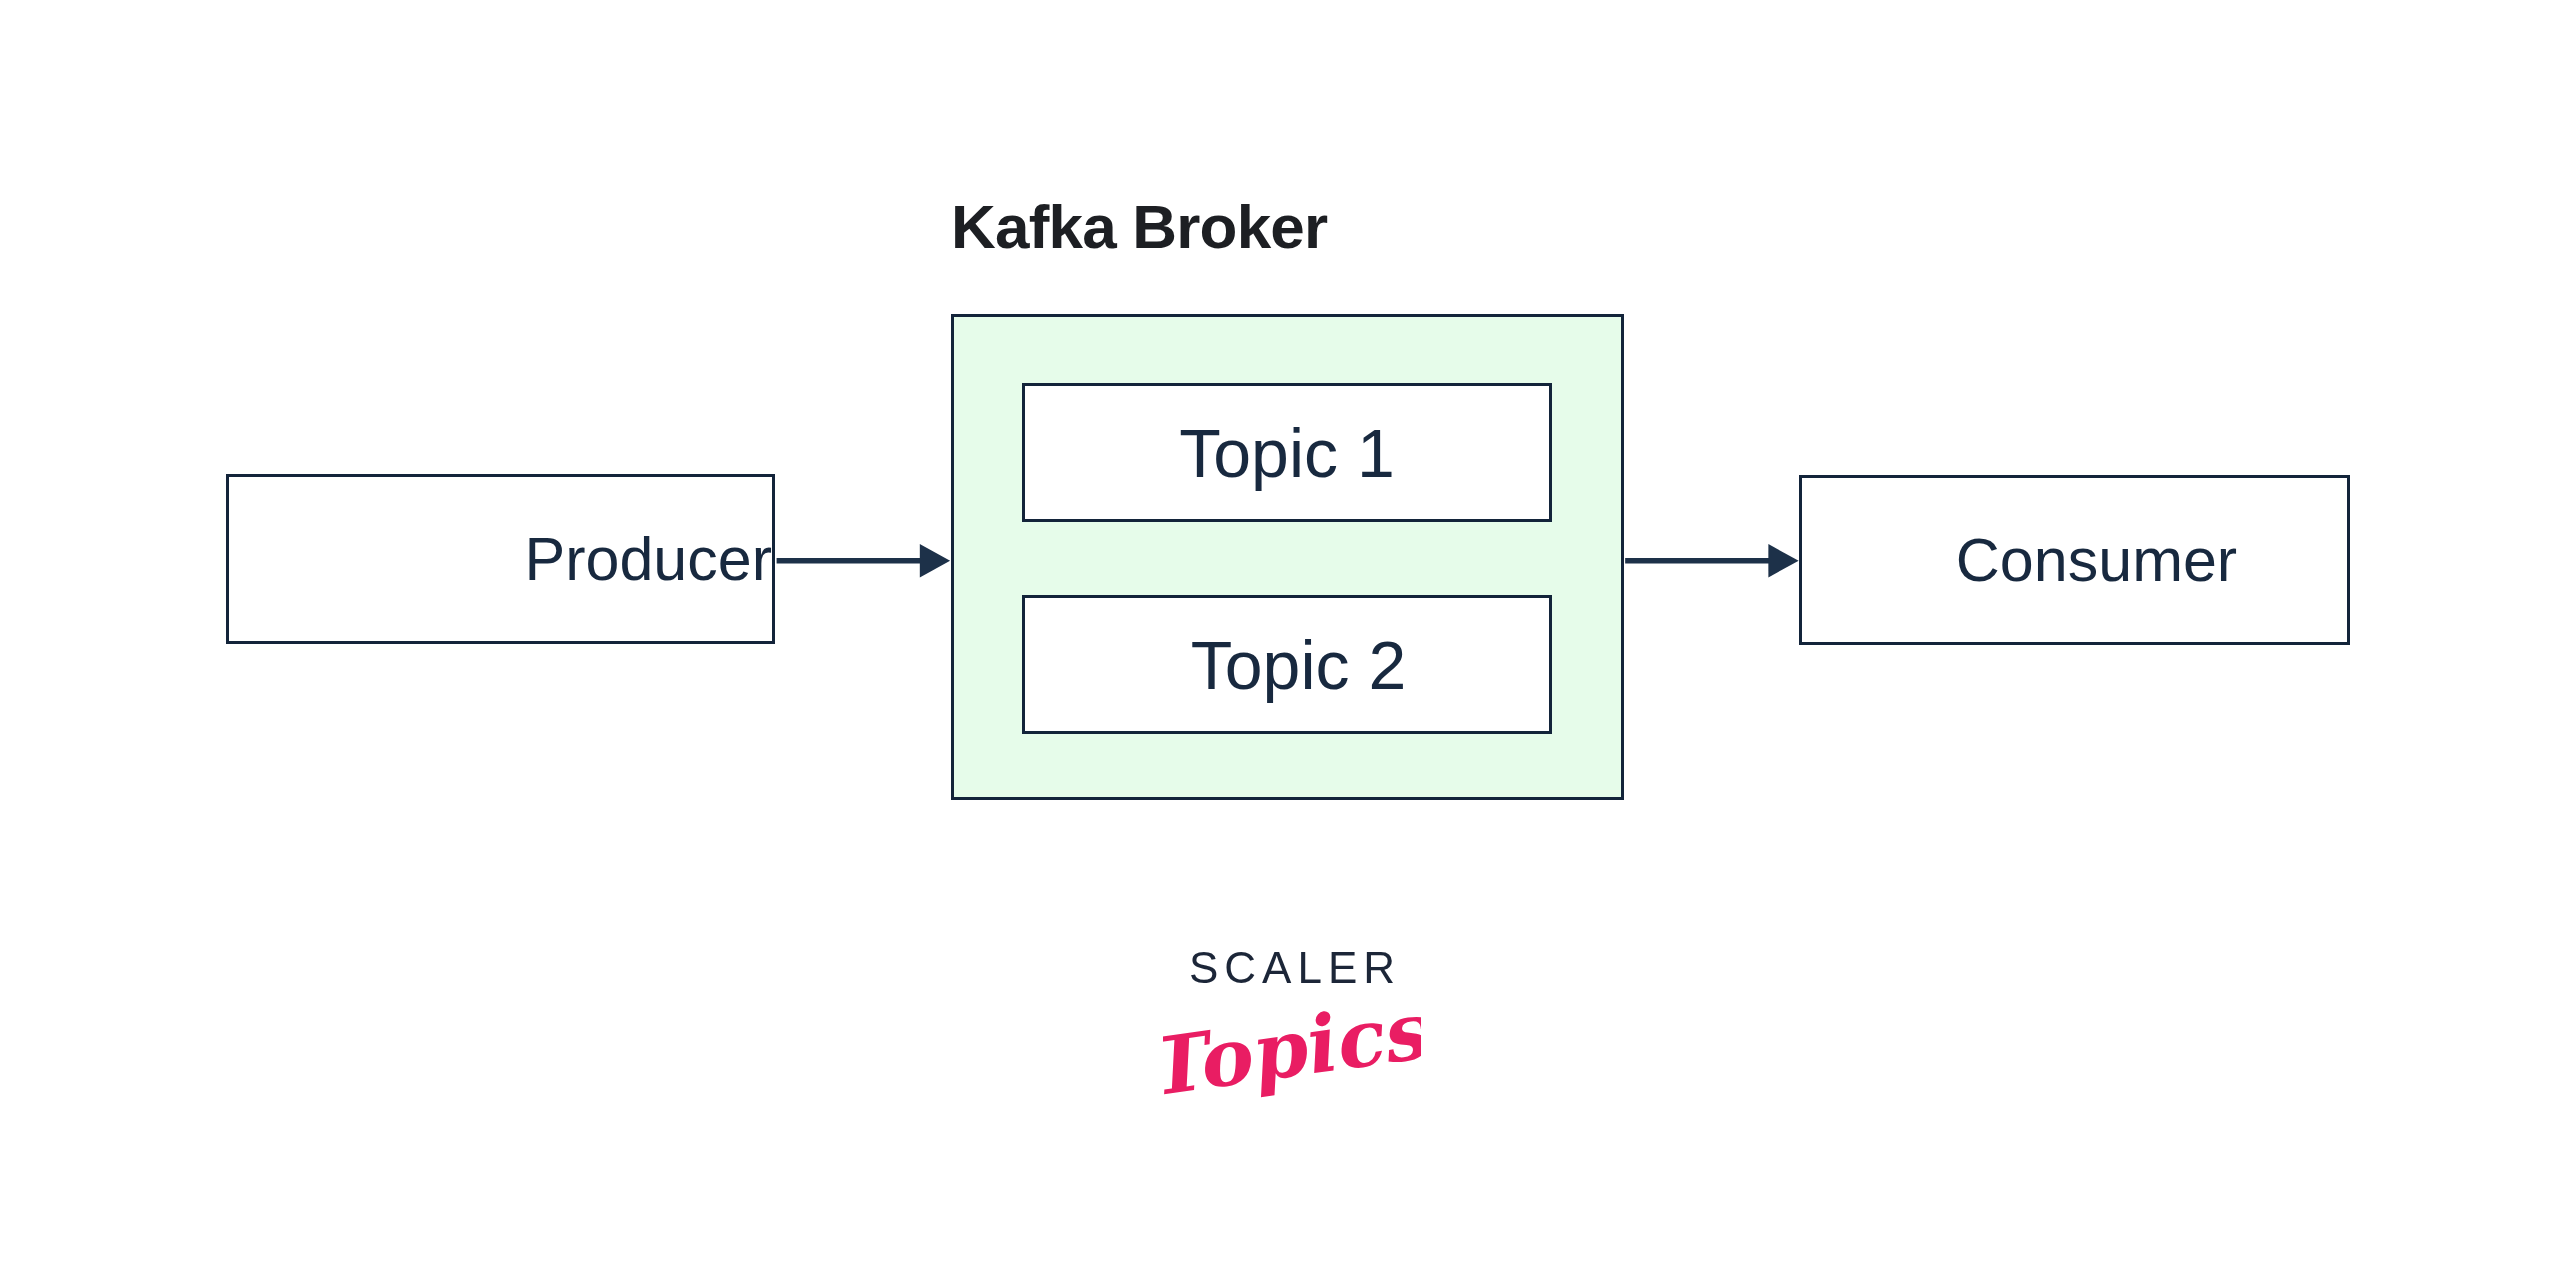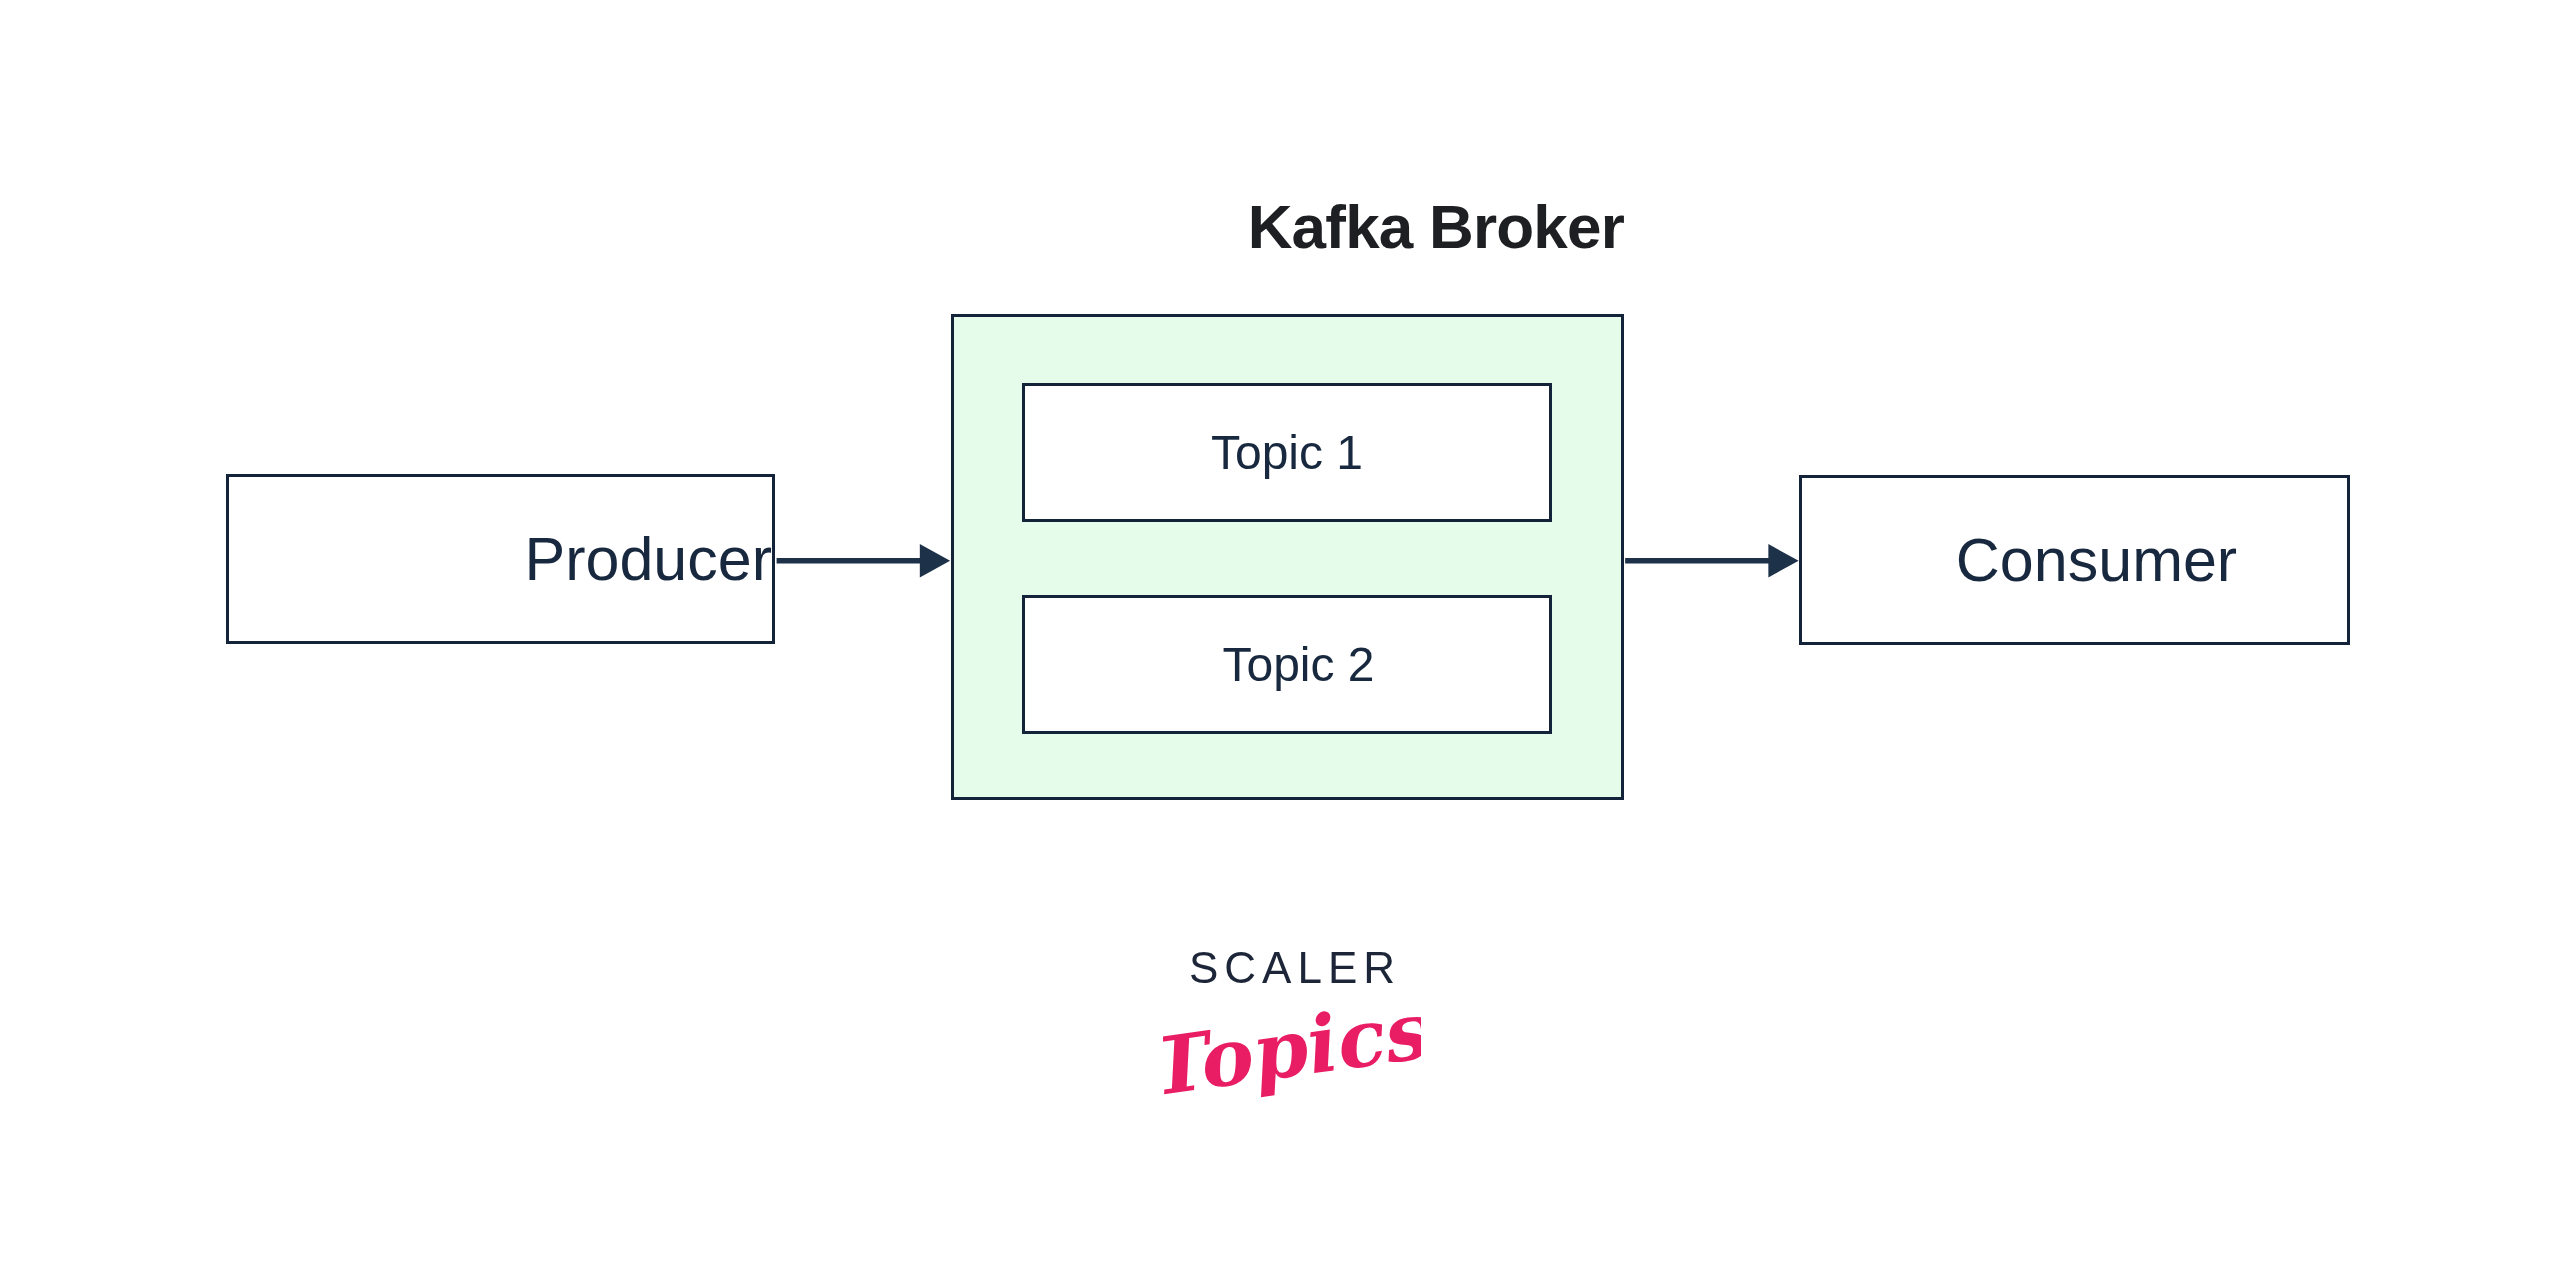--- a/index.html
+++ b/index.html
@@ -17,21 +17,21 @@
   html,body{background:var(--canvas-bg);}
   body{
     width:2576px;height:1270px;
     font-family:"Liberation Sans","DejaVu Sans",sans-serif;
     overflow:hidden;
   }
   .canvas{position:relative;width:2576px;height:1270px;background:var(--canvas-bg);}
 
   .diagram-title{
     position:absolute;left:951px;top:191px;width:673px;
-    text-align:right;
+    text-align:left;
     font-size:62px;font-weight:bold;letter-spacing:-0.8px;
     color:var(--title-text);
   }
 
   .node{
     position:absolute;
     background:var(--node-fill);
     border:3.8px solid var(--node-border);
     display:flex;align-items:center;justify-content:center;
     font-size:61px;color:var(--node-text);
@@ -42,21 +42,21 @@
   .broker{
     position:absolute;left:951px;top:314px;width:673px;height:486px;
     background:var(--broker-fill);
     border:3.8px solid var(--node-border);
   }
   .topic{
     position:absolute;left:68px;width:530px;height:139px;
     background:var(--node-fill);
     border:3.8px solid var(--node-border);
     display:flex;align-items:center;justify-content:center;
-    font-size:48px;color:var(--node-text);
+    font-size:68px;color:var(--node-text);
   }
   .topic-1{top:66px;}
   .topic-2{top:278px;padding-left:23px;}
 
   .arrow-layer{position:absolute;left:0;top:0;width:2576px;height:1270px;pointer-events:none;}
 
   .logo{
     position:absolute;left:1152px;top:943px;width:280px;height:197px;
     display:flex;flex-direction:column;align-items:center;
   }

